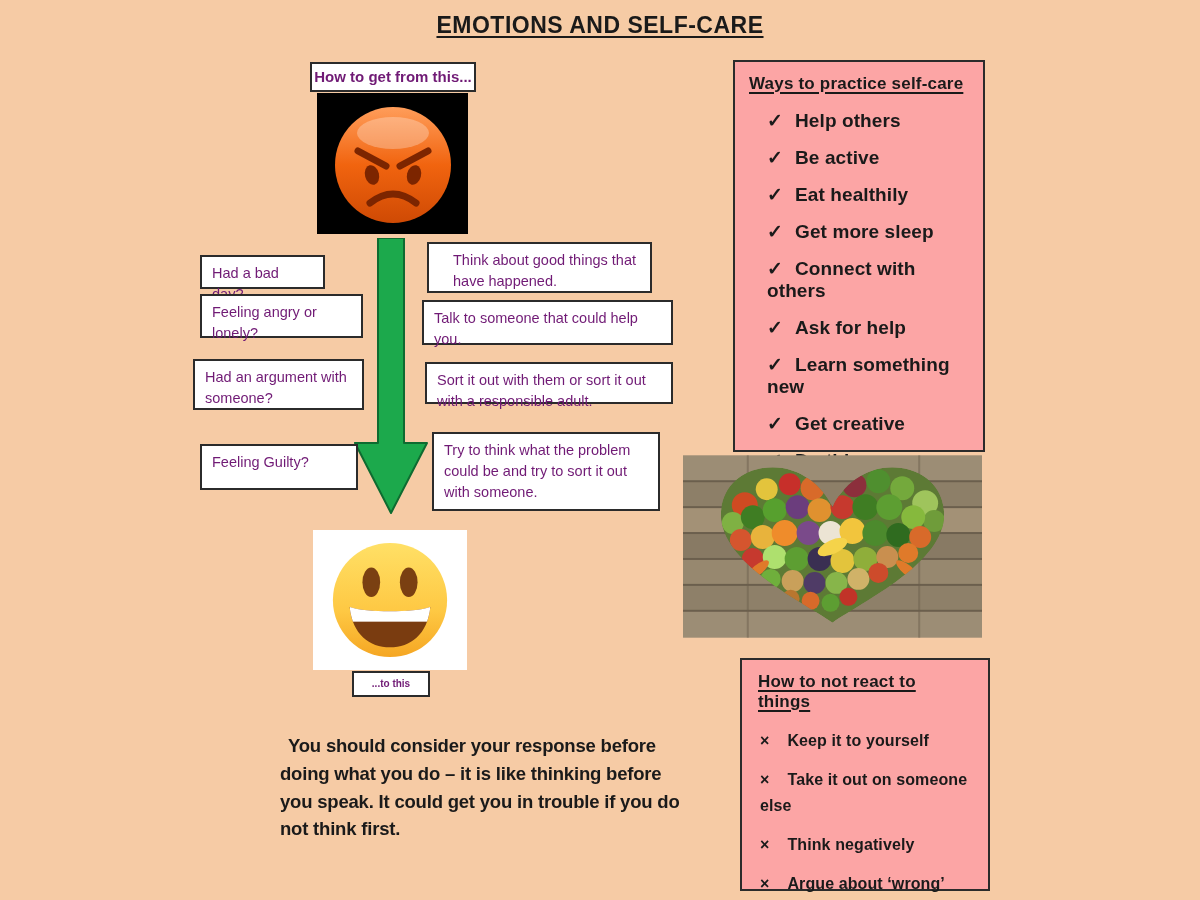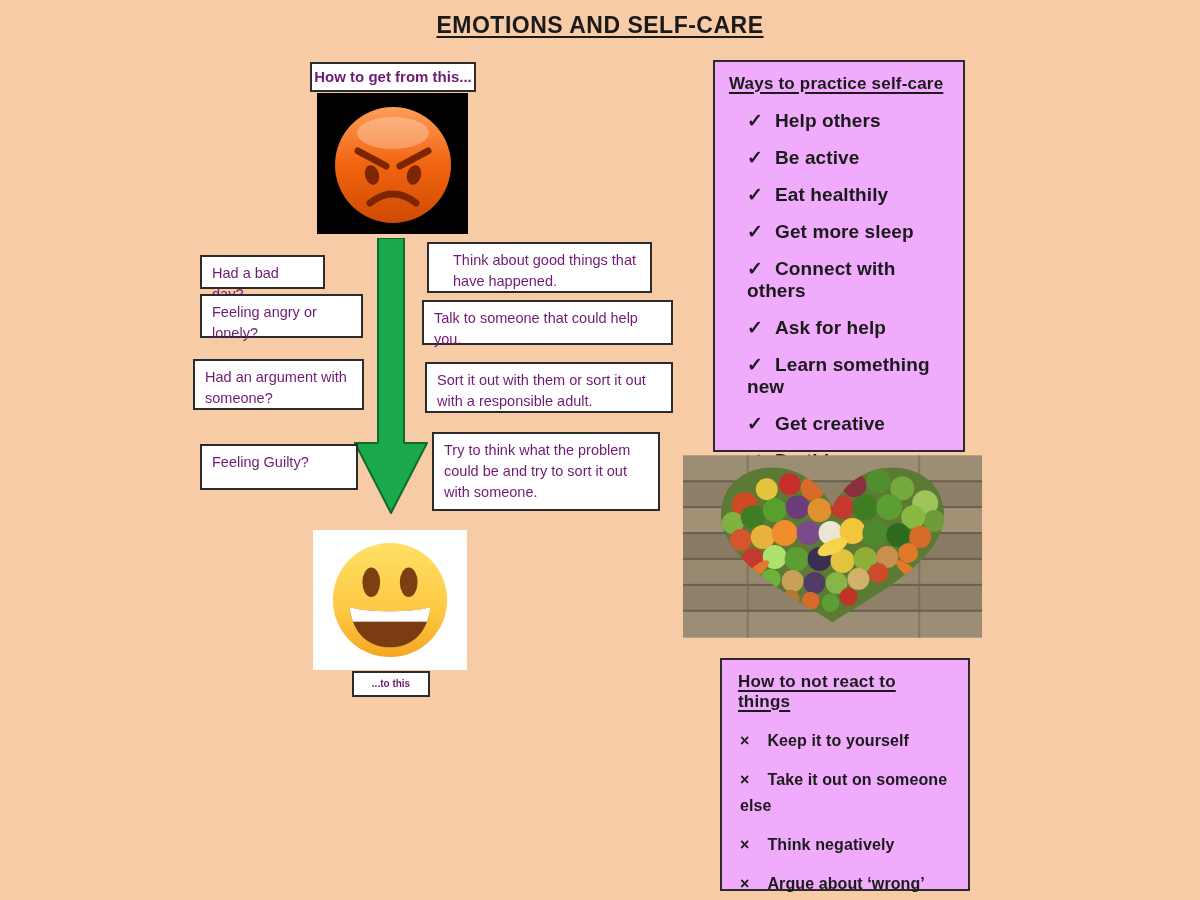--- a/index.html
+++ b/index.html
@@ -20,33 +20,33 @@
   .end-box{left:352px;top:671px;width:78px;height:26px;display:flex;align-items:center;justify-content:center;
     font-weight:600;font-size:10px;padding:0;}
 
   .q1{left:200px;top:255px;width:125px;height:34px;}
   .q2{left:200px;top:294px;width:163px;height:44px;}
   .q3{left:193px;top:359px;width:171px;height:51px;}
   .q4{left:200px;top:444px;width:158px;height:46px;}
 
   .s1{left:427px;top:242px;width:225px;height:51px;padding-left:24px;}
   .s2{left:422px;top:300px;width:251px;height:45px;}
-  .s3{left:425px;top:362px;width:248px;height:51px;}
+  .s3{left:425px;top:362px;width:248px;height:42px;}
   .s4{left:432px;top:432px;width:228px;height:79px;}
 
   
   .angry-frame{position:absolute;left:317px;top:93px;width:151px;height:141px;background:#000;
     display:flex;align-items:center;justify-content:center;}
   .happy-frame{position:absolute;left:313px;top:530px;width:154px;height:140px;background:#fff;
     display:flex;align-items:center;justify-content:center;}
 
   .arrow-wrap{position:absolute;left:348px;top:238px;width:86px;height:277px;}
 
   
-  .panel{position:absolute;background:#f0abfc;border:2px solid #2b2b2b;box-sizing:border-box;padding:12px 14px;}
+  .panel{position:absolute;background:#fca5a5;border:2px solid #2b2b2b;box-sizing:border-box;padding:12px 14px;margin-left:20px;}
   .panel-selfcare{left:713px;top:60px;width:252px;height:392px;}
   .panel-notreact{left:720px;top:658px;width:250px;height:233px;padding:12px 16px;}
   .panel-heading{font-size:17px;font-weight:bold;text-decoration:underline;text-decoration-thickness:1.5px;
     text-underline-offset:3px;margin-bottom:16px;letter-spacing:.2px;}
   ul.plist{list-style:none;margin:0;padding:0;}
   .check-list li{margin:0 0 15px 18px;font-size:19px;font-weight:bold;line-height:22px;letter-spacing:.1px;}
   .check-list .marker{display:inline-block;margin-right:12px;font-weight:bold;}
   .cross-list li{margin:0 0 13px 2px;font-size:16px;font-weight:bold;line-height:26px;letter-spacing:.1px;}
   .cross-list .marker{display:inline-block;margin-right:18px;font-weight:bold;}
 
@@ -261,14 +261,15 @@
         <li>
           <span class="marker">×</span><span>Think negatively</span>
         </li>
 
         <li>
           <span class="marker">×</span><span>Argue about ‘wrong’ decisions.</span>
         </li>
       </ul>
   </div>
 
+  <div class="footer-note">You should consider your response before doing what you do – it is like thinking before you speak. It could get you in trouble if you do not think first.</div>
 
 </div>
 
 </body></html>

